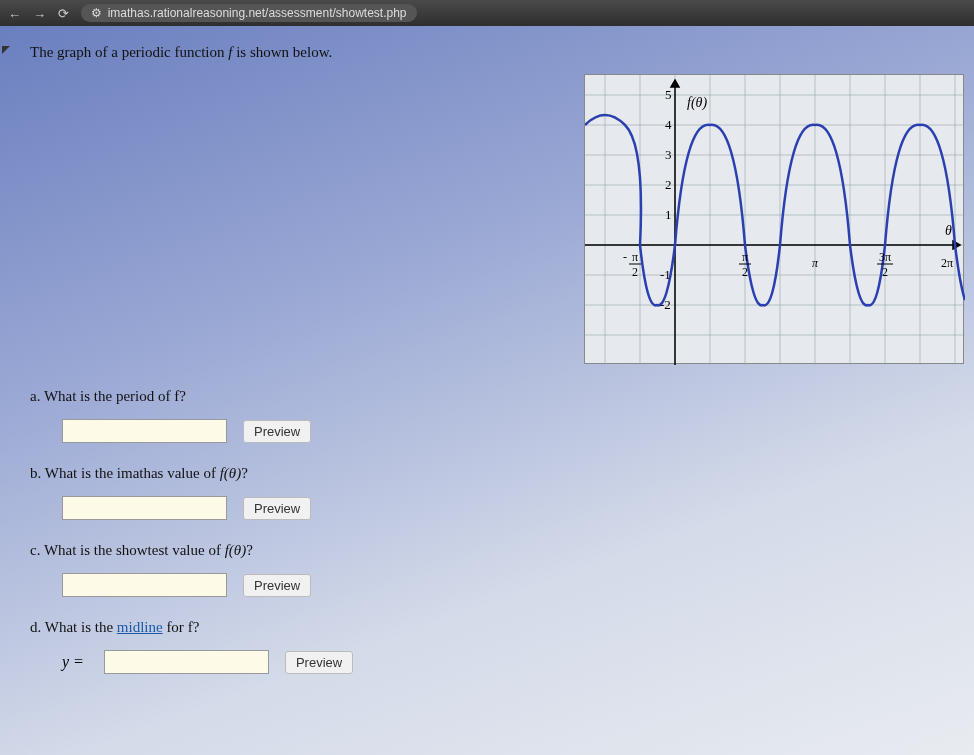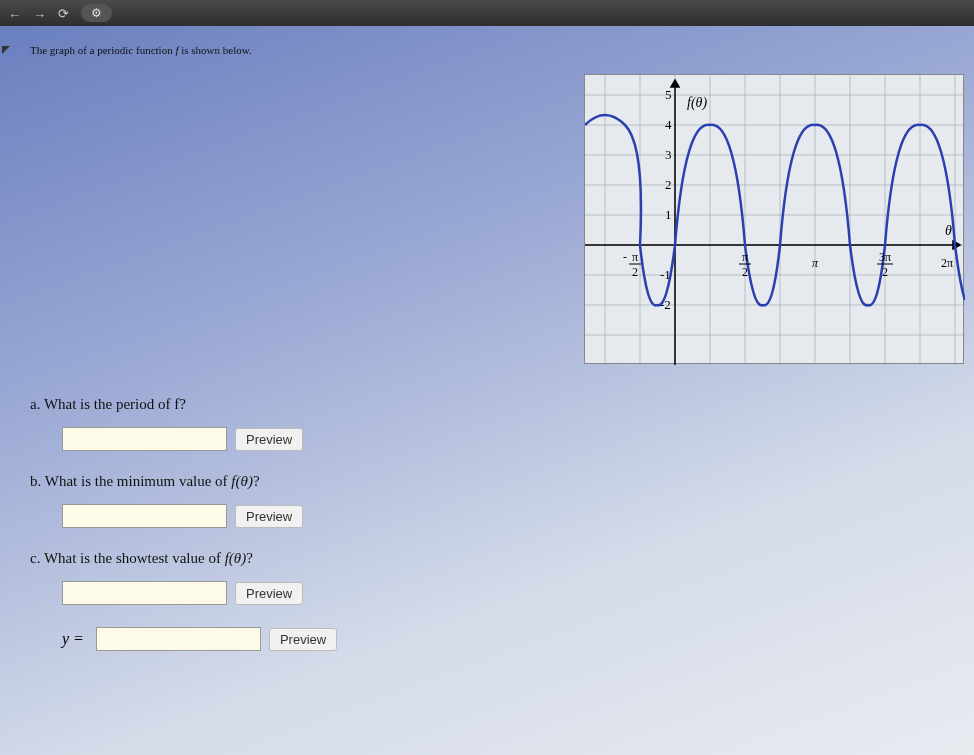--- a/index.html
+++ b/index.html
@@ -33,42 +33,42 @@
     color: #ddd;
   }
   .content {
     position: relative;
     width: 100%;
     height: 729px;
     background: linear-gradient(160deg, #6a7fbf 0%, #9aa8d4 35%, #d4dbe9 70%, #e8ebf0 100%);
     padding: 18px 30px;
   }
   .prompt {
-    font-size: 11px;
+    font-size: 15px;
     color: #111;
     margin-bottom: 10px;
   }
   .prompt .fvar { font-style: italic; }
   .graph-box {
     position: absolute;
     top: 48px;
     right: 10px;
     width: 380px;
     height: 290px;
     background: #e6e9ee;
     border: 1px solid #888;
   }
   .questions {
     position: absolute;
-    top: 370px;
+    top: 362px;
     left: 30px;
     width: 600px;
   }
   .q { margin-bottom: 14px; font-size: 15px; color: #111; }
-  .input-row { display:flex; align-items:center; gap:8px; margin: 10px 0 22px 32px;}
+  .input-row { display:flex; align-items:center; gap:16px; margin: 10px 0 22px 32px;}
   .ans-input {
     width: 165px;
     height: 24px;
     background: #fdfbe8;
     border: 1px solid #999;
     padding: 2px 4px;
     font-size: 13px;
   }
   .preview-btn {
     background: #f1f1f1;
@@ -89,20 +89,21 @@
 </style>
 </head>
 <body>
 
 <div class="browser-bar">
   <span class="nav-icon">←</span>
   <span class="nav-icon">→</span>
   <span class="nav-icon">⟳</span>
   <div class="url-box">
     <span>⚙</span>
+    <span>imathas.rationalreasoning.net/assessment/showtest.php</span>
   </div>
 </div>
 
 <div class="content">
   <div class="corner-mark"></div>
   <div class="prompt">
     <span>The graph of a periodic function </span><span class="fvar">f</span><span> is shown below.</span>
   </div>
 
   <div class="graph-box">
@@ -174,35 +175,38 @@
   <div class="questions">
     <div class="q">
       <span>a. What is the period of </span><span class="fvar">f</span><span>?</span>
     </div>
     <div class="input-row">
       <input class="ans-input" style="">
       <button class="preview-btn">Preview</button>
     </div>
 
     <div class="q">
-      <span>b. What is the minimum value of </span><span class="ftheta">f(θ)</span><span>?</span>
+      <span>b. What is the imathas value of </span><span class="ftheta">f(θ)</span><span>?</span>
     </div>
     <div class="input-row">
       <input class="ans-input" style="">
       <button class="preview-btn">Preview</button>
     </div>
 
     <div class="q">
       <span>c. What is the showtest value of </span><span class="ftheta">f(θ)</span><span>?</span>
     </div>
     <div class="input-row">
       <input class="ans-input" style="">
       <button class="preview-btn">Preview</button>
     </div>
 
+    <div class="q">
+      <span>d. What is the </span><span class="midline">midline</span><span> for </span><span class="fvar">f</span><span>?</span>
+    </div>
     <div class="input-row">
       <span class="yeq">y =</span>
       <input class="ans-input" style="">
       <button class="preview-btn">Preview</button>
     </div>
 
   </div>
 </div>
 
 </body></html>

